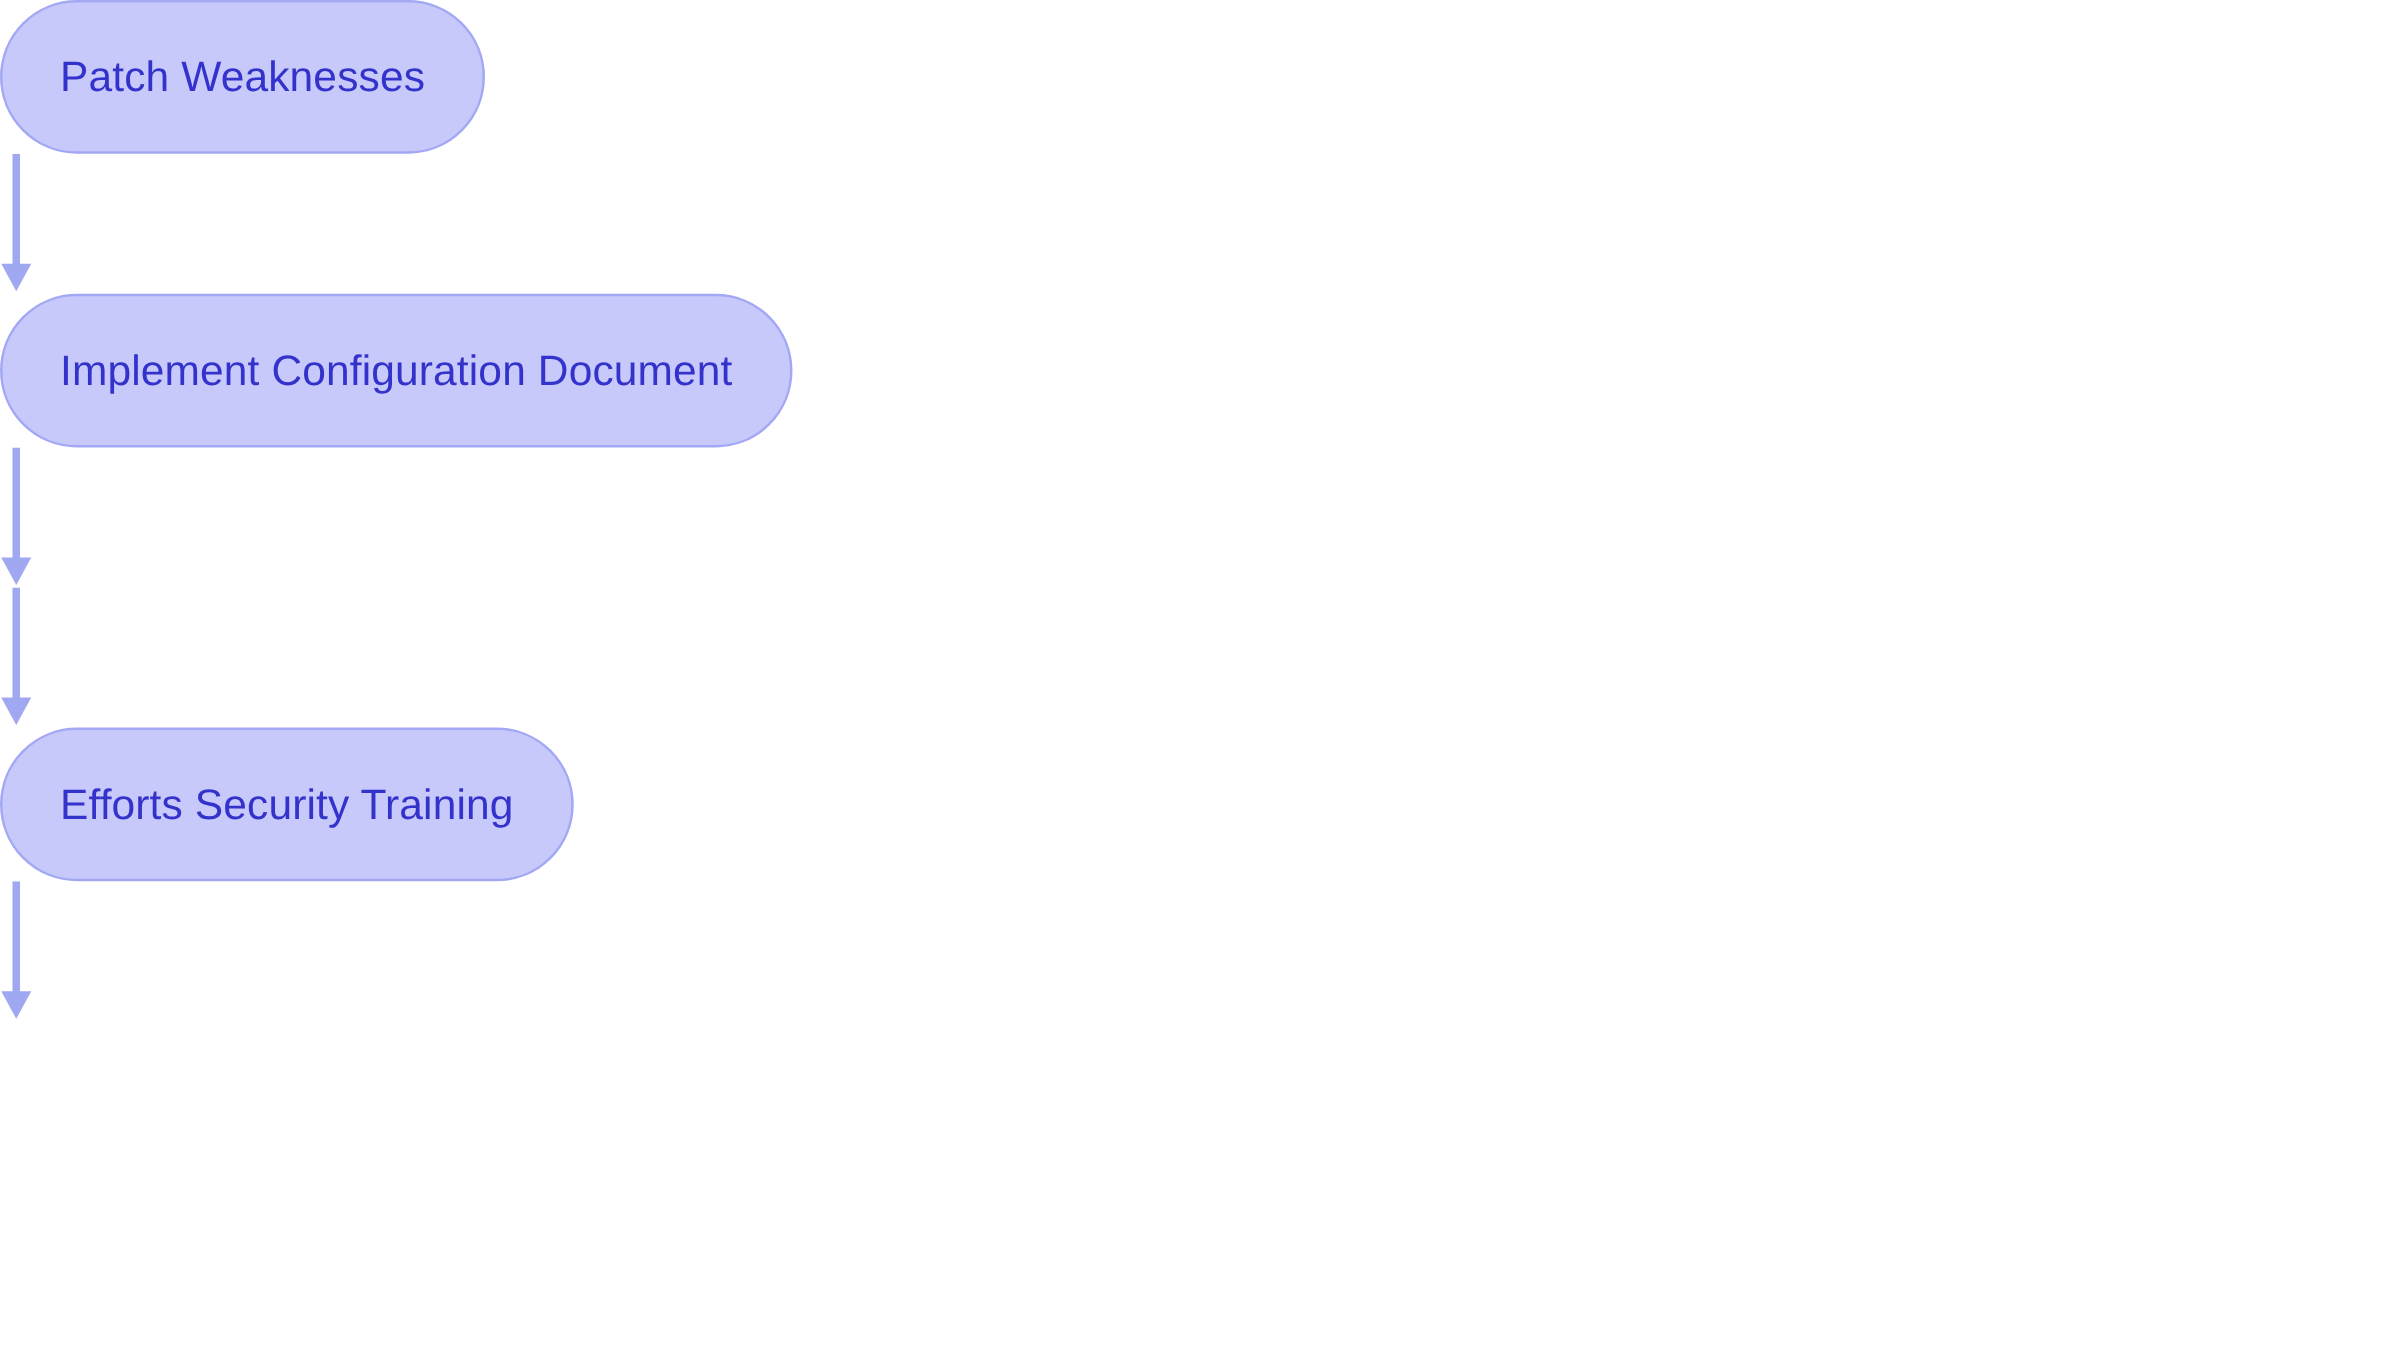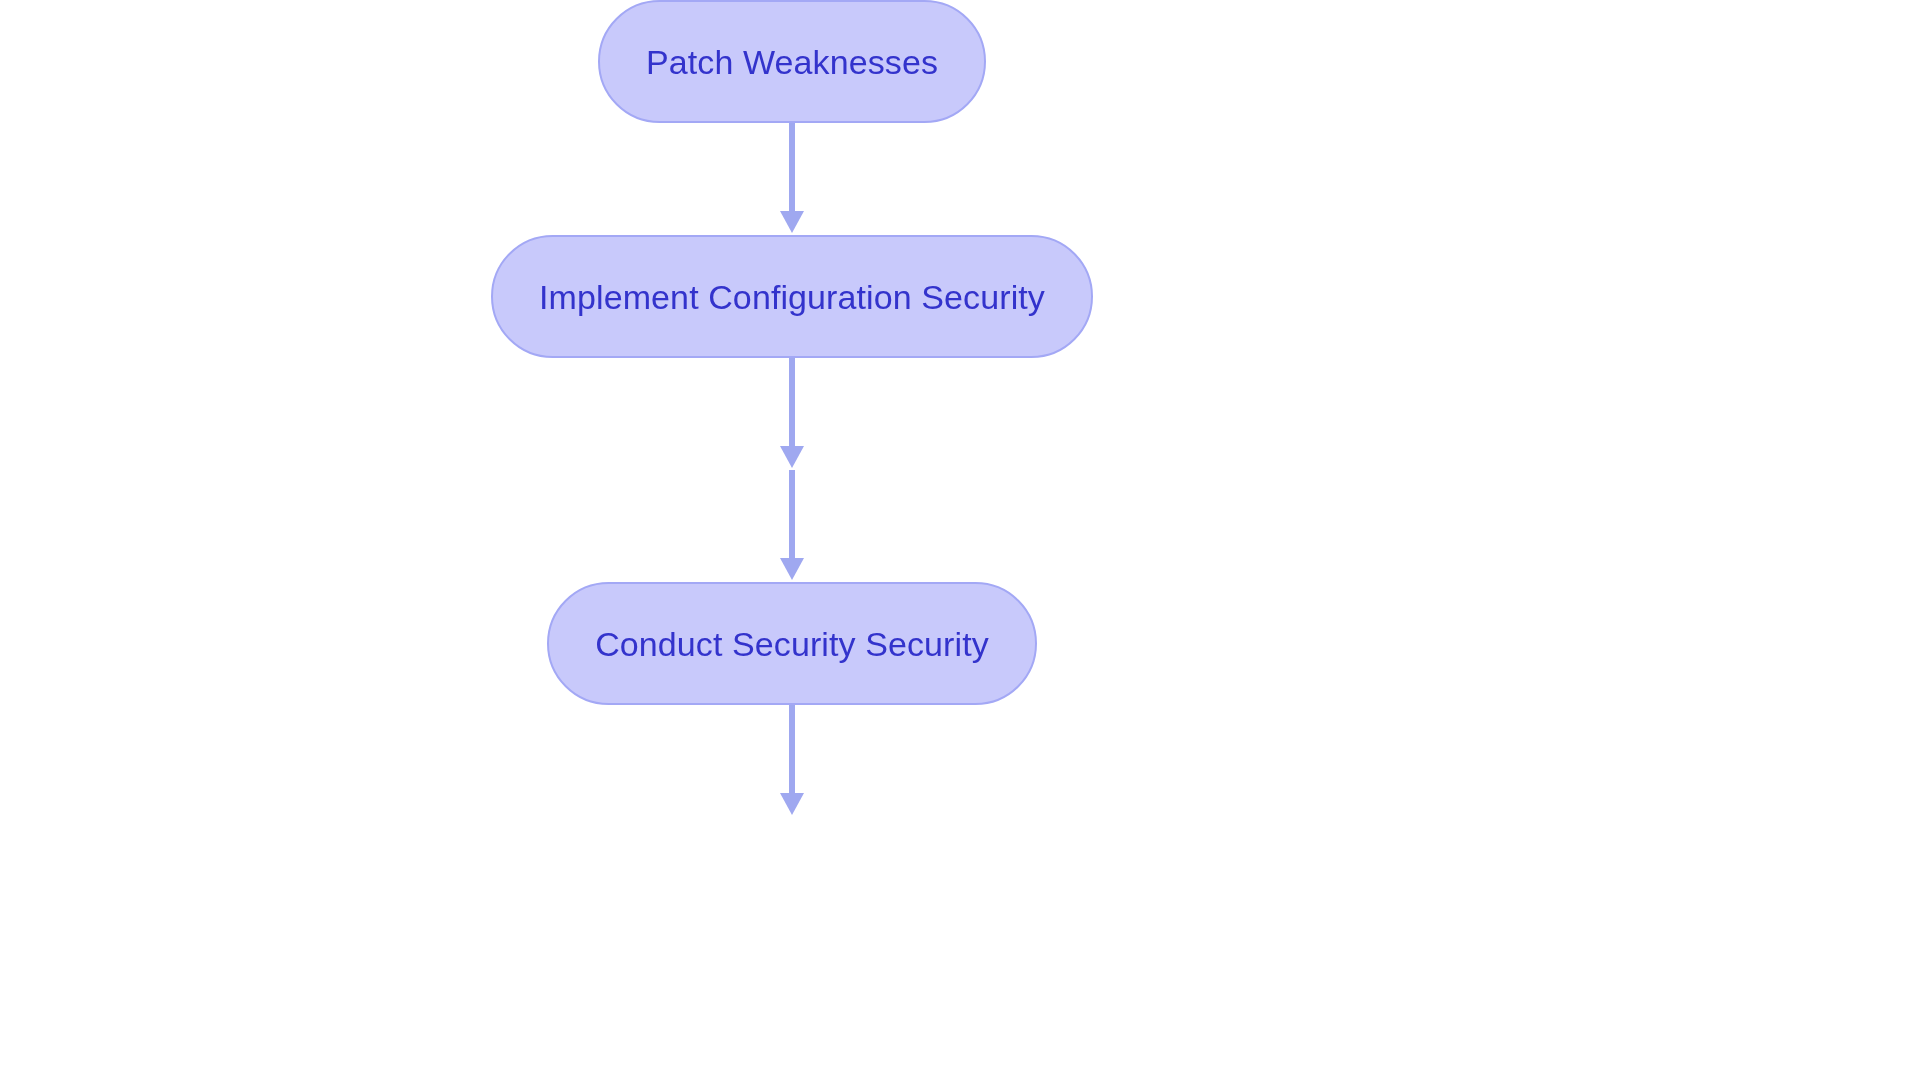--- a/index.html
+++ b/index.html
@@ -24,21 +24,21 @@
 
   
   .flow-column {
     position: absolute;
     left: 0;
     top: 0;
     width: 1584px;
     height: 1083px;
     display: flex;
     flex-direction: column;
-    align-items: center;
+    align-items: flex-start;
     justify-content: flex-start;
   }
 
   
   .flow-node {
     box-sizing: border-box;
     height: 123px;
     border-radius: 62px;
     background: #c8c9fb;
     border: 2px solid #a3a8f5;
@@ -85,36 +85,36 @@
     <div class="flow-node">
       <span class="flow-node-label">Patch Weaknesses</span>
     </div>
 
     <svg class="flow-connector" viewBox="0 0 26 112">
       <line class="connector-shaft" x1="13" y1="0" x2="13" y2="92"></line>
       <polygon class="connector-head" points="13,110 1,88 25,88"></polygon>
     </svg>
 
     <div class="flow-node">
-      <span class="flow-node-label">Implement Configuration Security</span>
+      <span class="flow-node-label">Implement Configuration Document</span>
     </div>
 
     <svg class="flow-connector" viewBox="0 0 26 112">
       <line class="connector-shaft" x1="13" y1="0" x2="13" y2="92"></line>
       <polygon class="connector-head" points="13,110 1,88 25,88"></polygon>
     </svg>
 
 
     <svg class="flow-connector" viewBox="0 0 26 112">
       <line class="connector-shaft" x1="13" y1="0" x2="13" y2="92"></line>
       <polygon class="connector-head" points="13,110 1,88 25,88"></polygon>
     </svg>
 
     <div class="flow-node">
-      <span class="flow-node-label">Conduct Security Security</span>
+      <span class="flow-node-label">Efforts Security Training</span>
     </div>
 
     <svg class="flow-connector" viewBox="0 0 26 112">
       <line class="connector-shaft" x1="13" y1="0" x2="13" y2="92"></line>
       <polygon class="connector-head" points="13,110 1,88 25,88"></polygon>
     </svg>
 
 
   </div>
 </div>

